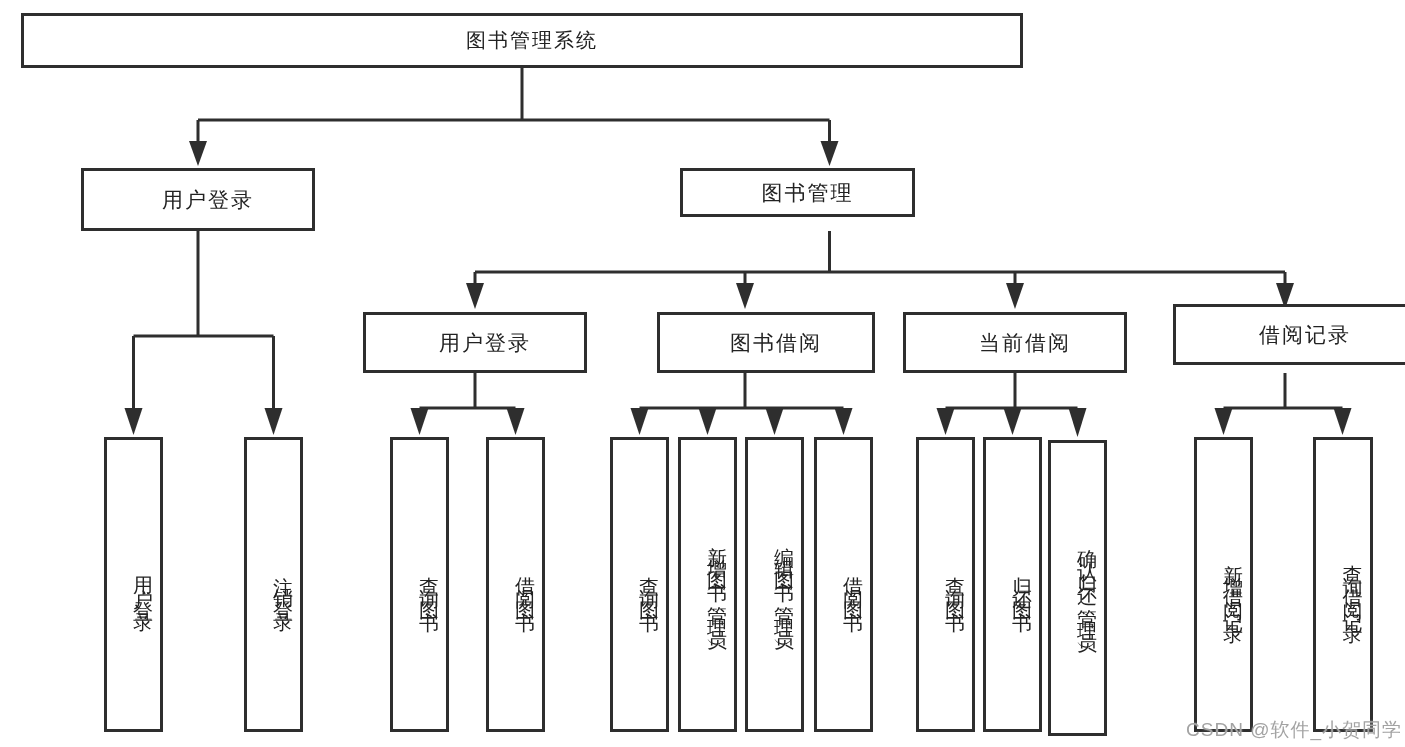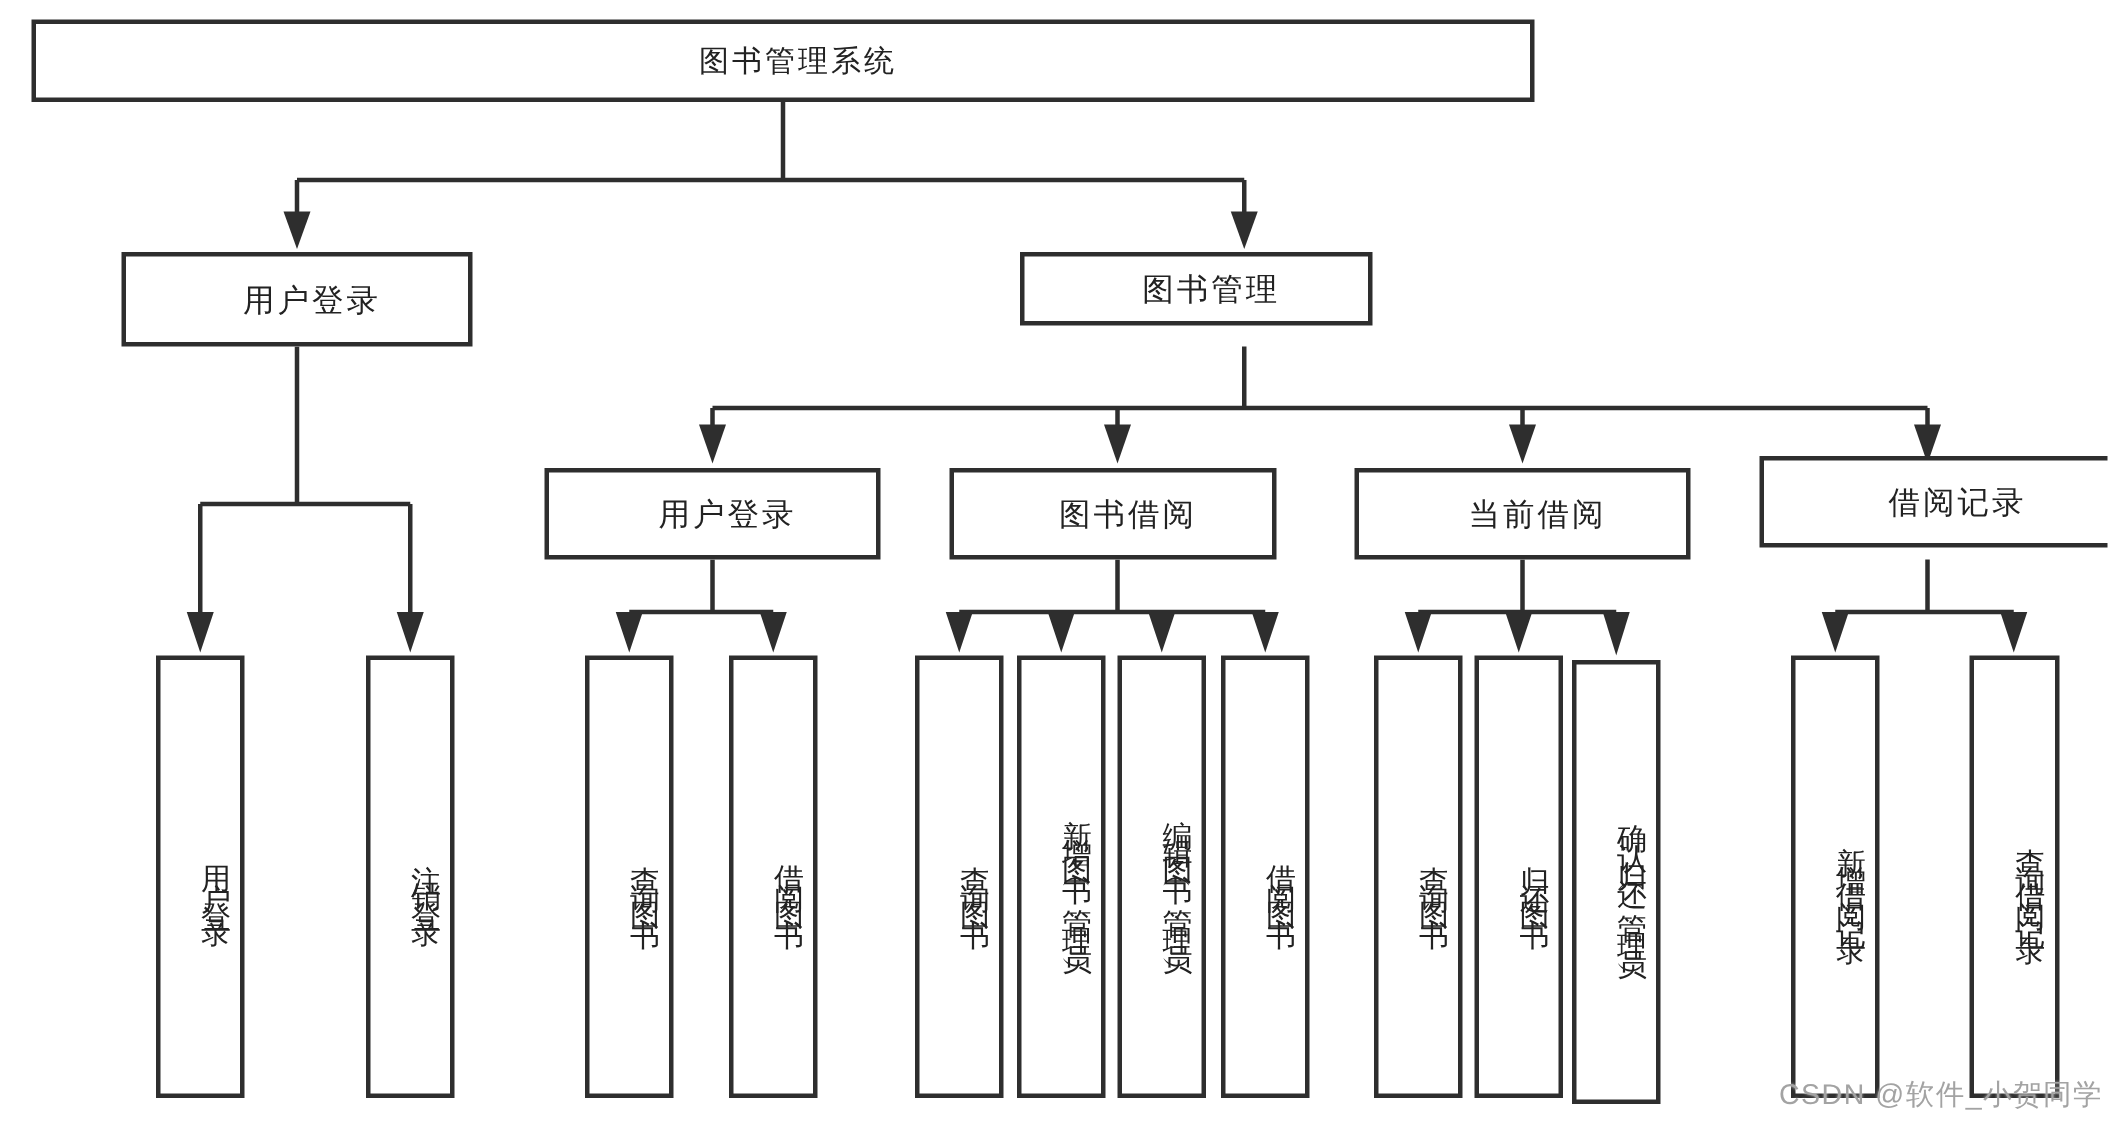--- a/index.html
+++ b/index.html
@@ -93,21 +93,21 @@
   <div class="node h" style="left:81px;top:168px;width:234px;height:63px">
     <span class="lbl">用户登录</span>
   </div>
   <div class="node h" style="left:680px;top:168px;width:235px;height:49px">
     <span class="lbl">图书管理</span>
   </div>
 
   <div class="node h" style="left:363px;top:312px;width:224px;height:61px">
     <span class="lbl">用户登录</span>
   </div>
-  <div class="node h" style="left:633px;top:312px;width:218px;height:61px">
+  <div class="node h" style="left:657px;top:312px;width:218px;height:61px">
     <span class="lbl">图书借阅</span>
   </div>
   <div class="node h" style="left:903px;top:312px;width:224px;height:61px">
     <span class="lbl">当前借阅</span>
   </div>
   <div class="node h" style="left:1173px;top:304px;width:244px;height:61px">
     <span class="lbl">借阅记录</span>
   </div>
 
   <div class="node v" style="left:104px;top:437px;width:59px;height:295px">

